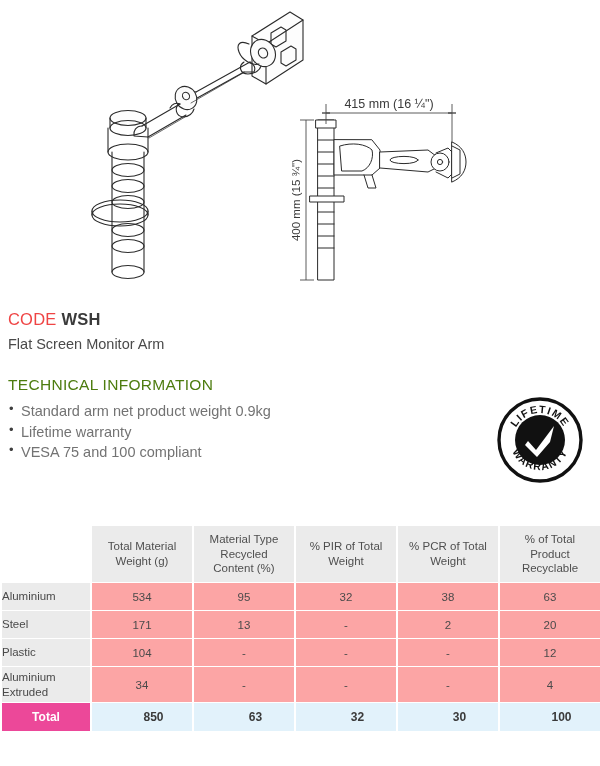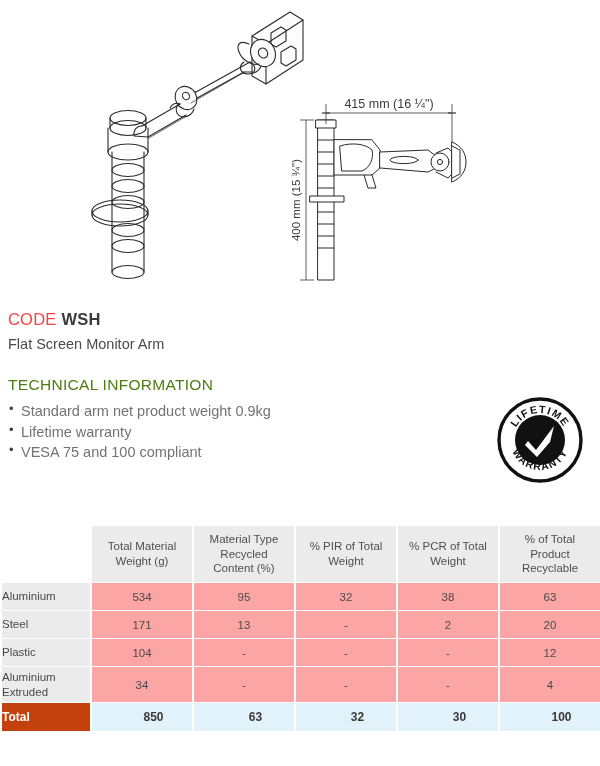--- a/index.html
+++ b/index.html
@@ -118,25 +118,26 @@
   td.val {
     background: #fca5a5;
     height: 27px;
     text-align: center;
     vertical-align: middle;
     font-size: 12px;
     color: #3f3f3f;
   }
 
   tr.total td.row-label {
-    background: #c2410c;
+    background: #ec4899;
     color: #ffffff;
     font-weight: bold;
     height: 28px;
     font-size: 12px;
+    text-align: center;
   }
   tr.total td.val {
     background: #e2f2fb;
     color: #3a3a3a;
     font-weight: bold;
     height: 28px;
     font-size: 12px;
     padding-left: 23px;
   }
 </style>

